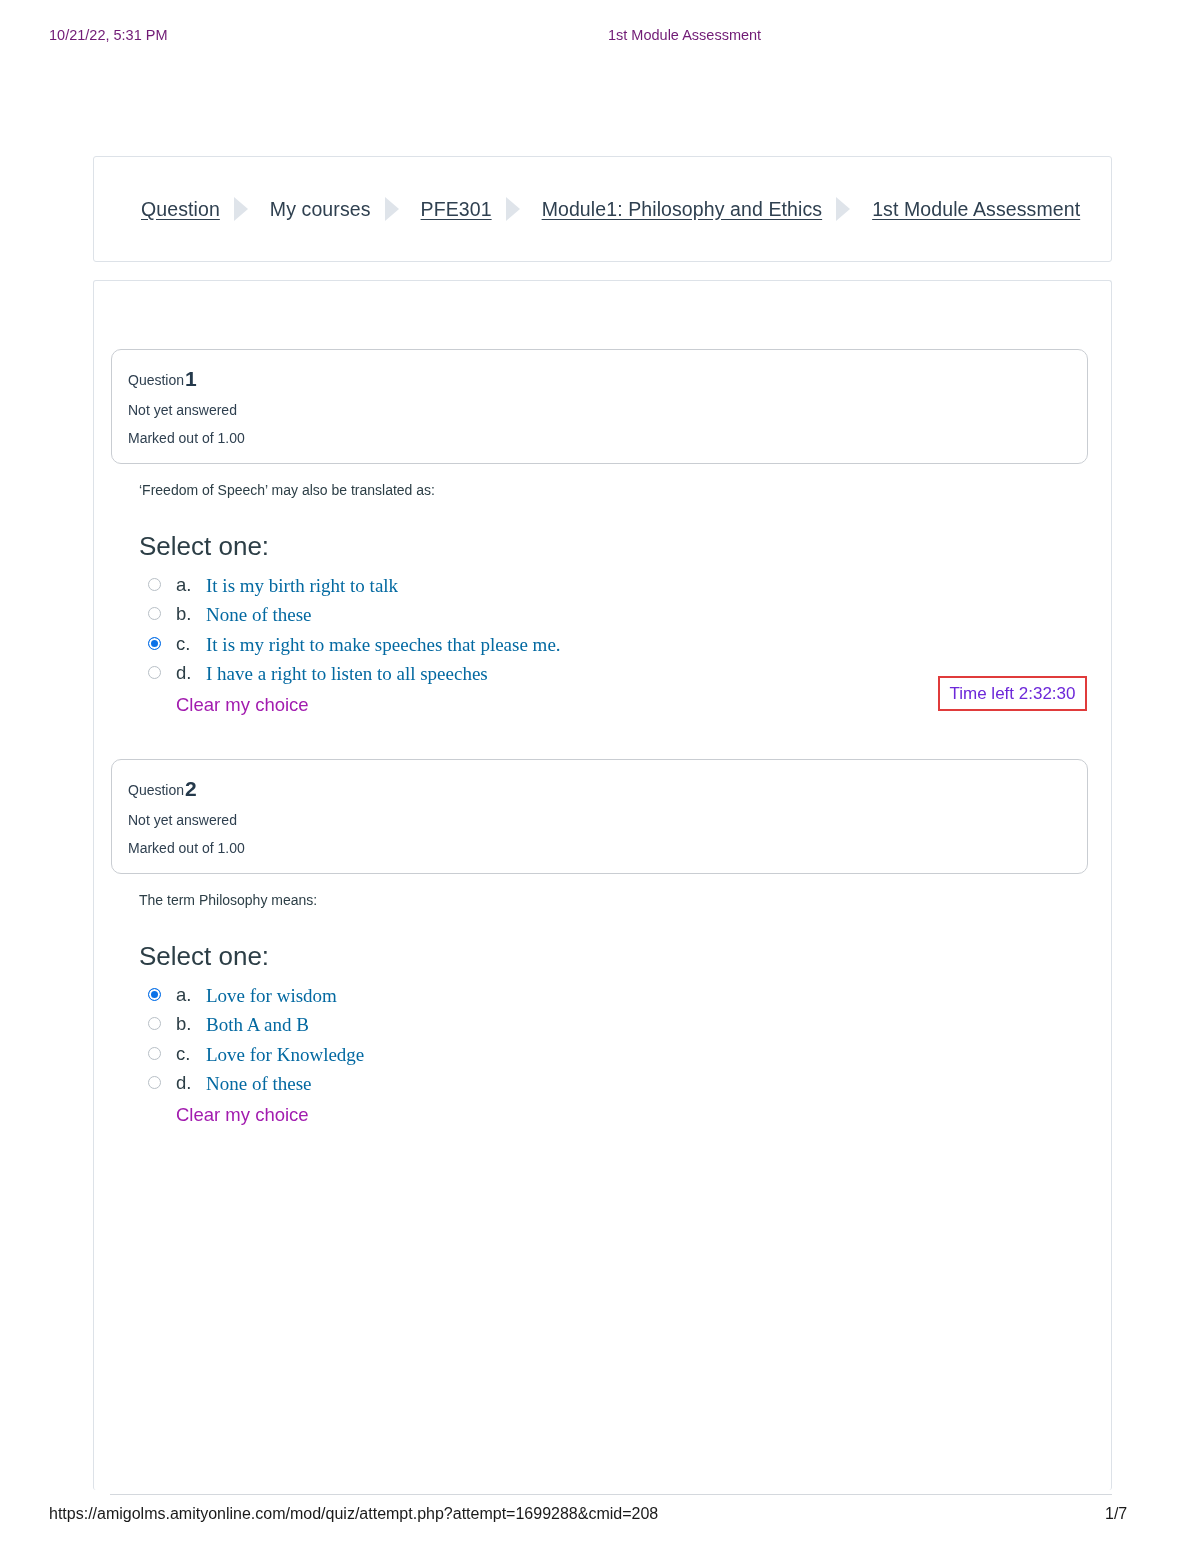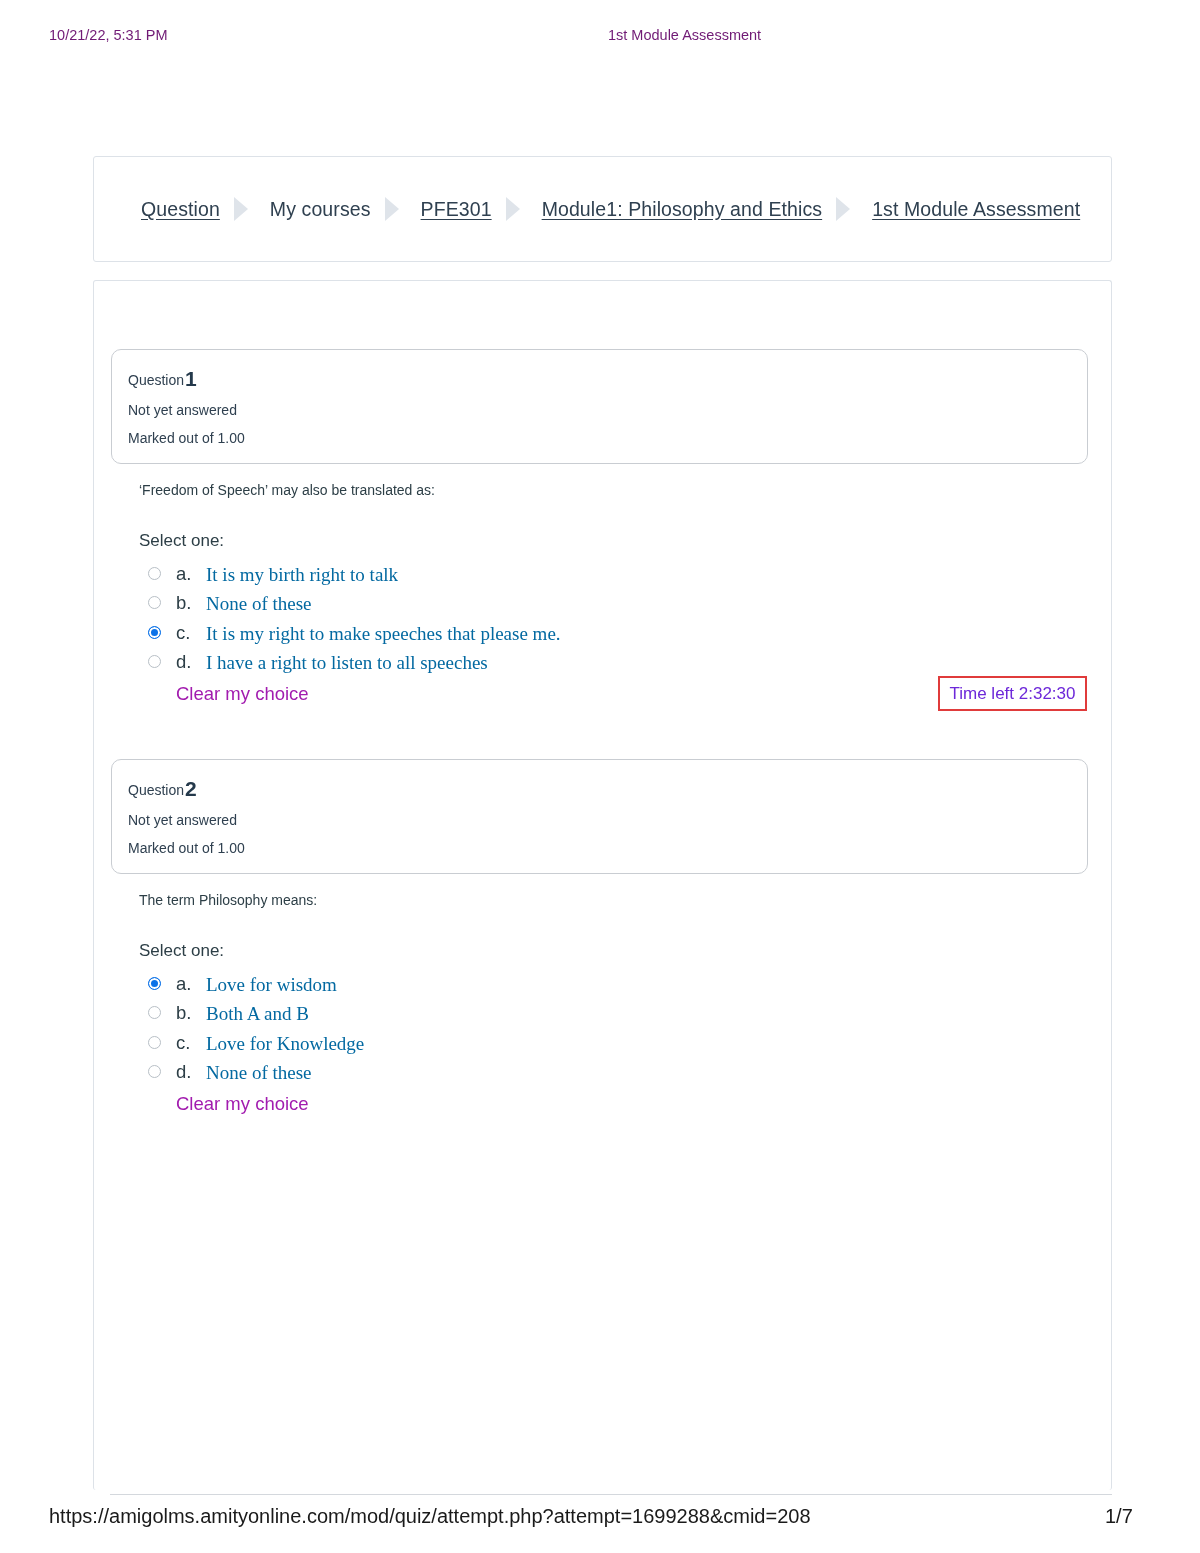--- a/index.html
+++ b/index.html
@@ -143,21 +143,21 @@
     width: 950px;
   }
   .q-text {
     font-size: 14px;
     color: #2c3e46;
     line-height: 1.35;
     margin-bottom: 31px;
     white-space: nowrap;
   }
   .q-prompt {
-    font-size: 17px;
+    font-size: 26px;
     color: #2c3e46;
     margin-bottom: 10px;
     white-space: nowrap;
   }
   .answers {
     margin: 0;
     padding: 0;
     list-style: none;
   }
   .answer {
@@ -232,21 +232,21 @@
     width: 1002px;
     height: 1px;
     background: #d4d8dd;
   }
   .print-footer {
     position: absolute;
     top: 1505px;
     left: 0;
     width: 1040px;
     height: 20px;
-    font-size: 20px;
+    font-size: 16px;
     color: #1a1a1a;
   }
   .print-footer .pf-url {
     position: absolute;
     left: 49px;
     top: 0;
     white-space: nowrap;
   }
   .print-footer .pf-page {
     position: absolute;

